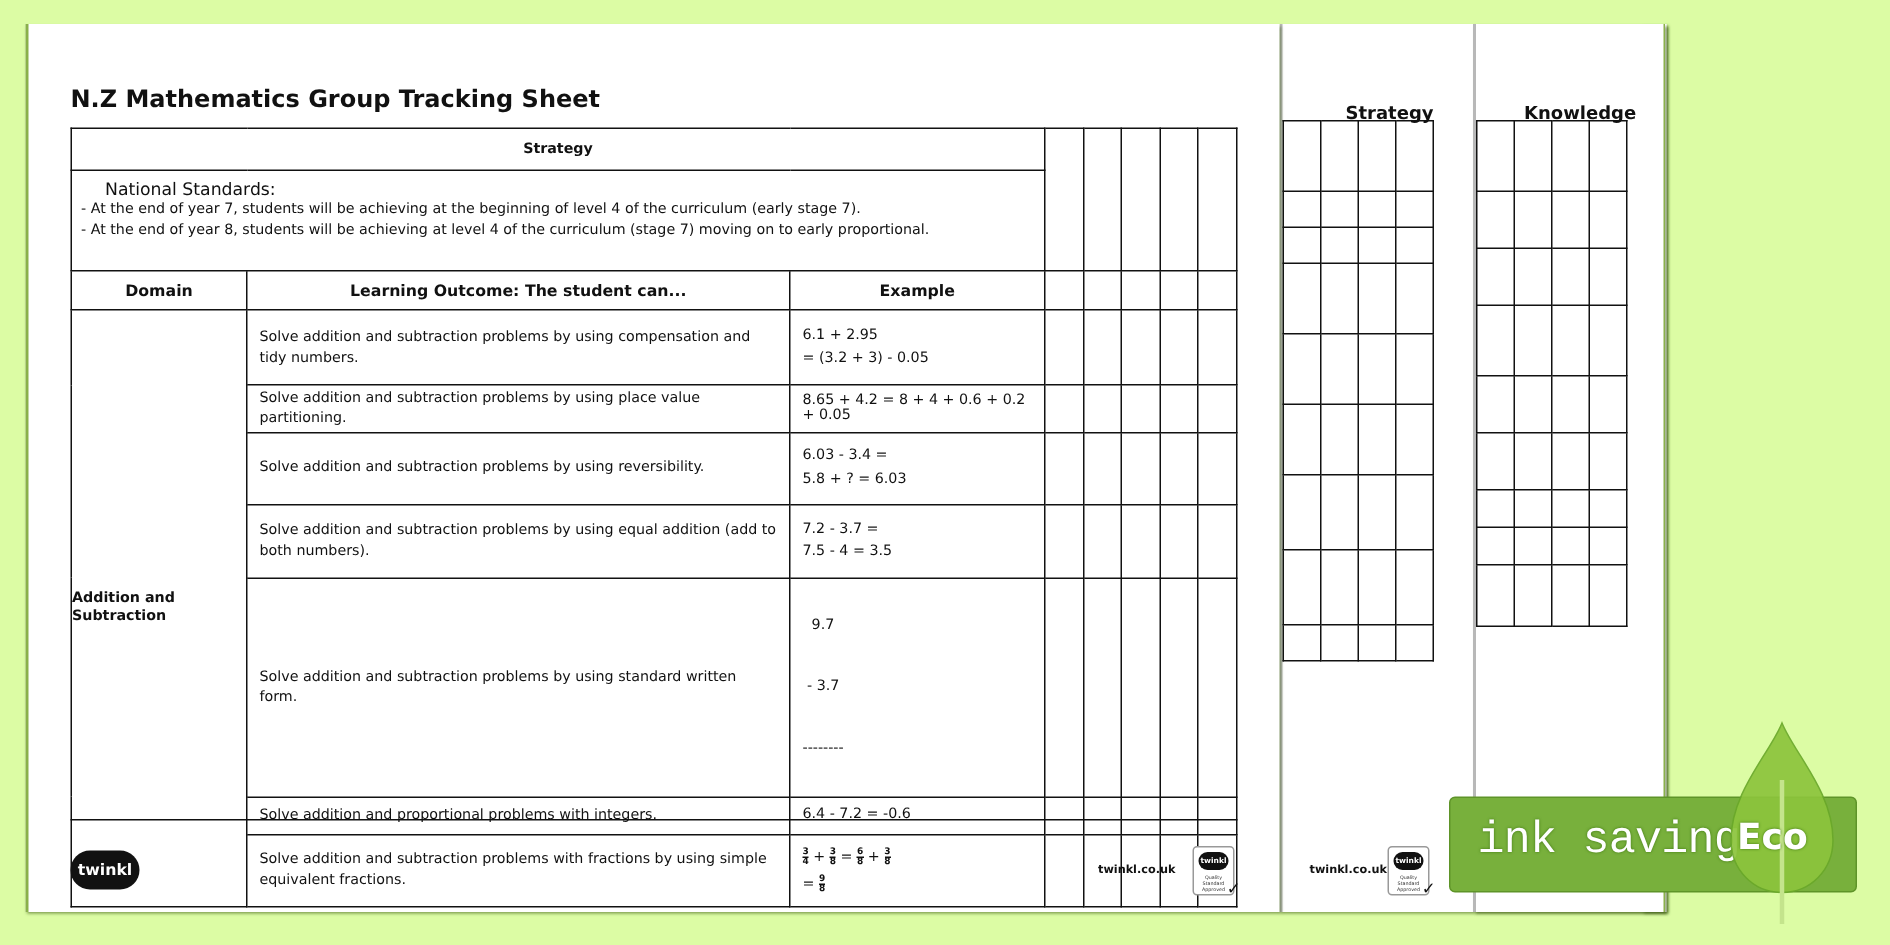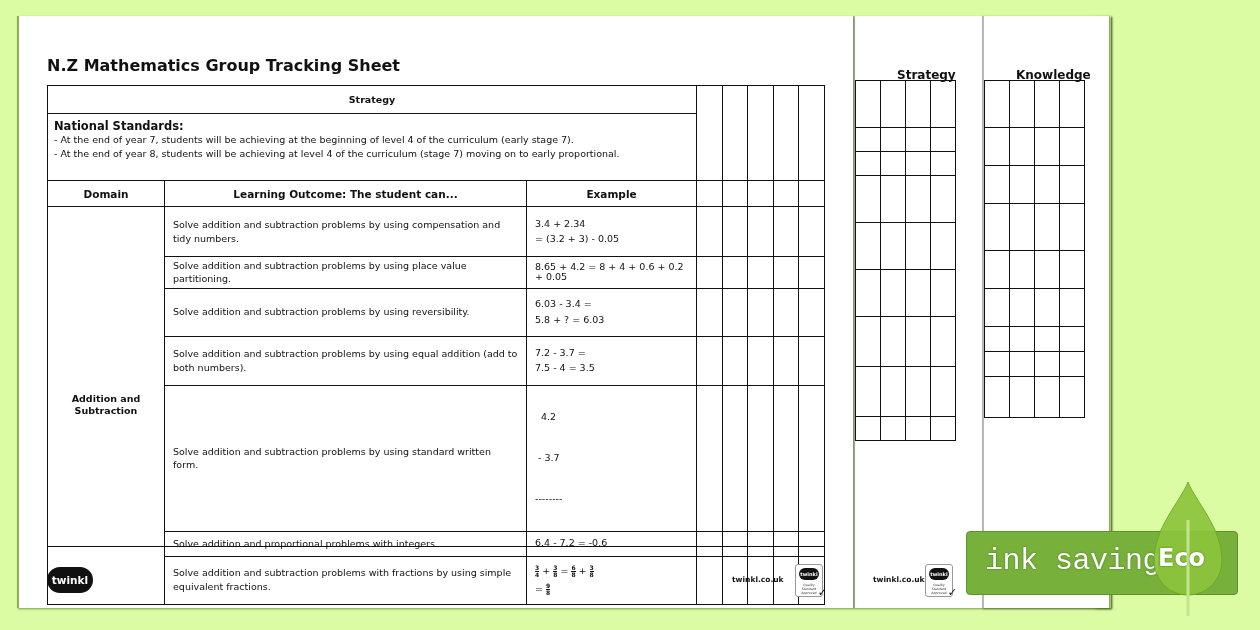--- a/index.html
+++ b/index.html
@@ -18,25 +18,25 @@
 
   .doc-title { position: absolute; left: 28px; top: 40px; font-size: 16px; font-weight: bold; }
   .doc-level { position: absolute; right: 30px; top: 38px; font-size: 12px; }
   .doc-level b { font-weight: bold; margin-right: 6px; }
 
   table.main { position: absolute; left: 28px; top: 69px; border-collapse: collapse; table-layout: fixed; }
   table.main td, table.main th { border: 1.5px solid #111; font-size: 9.5px; vertical-align: middle; }
   table.main th { font-weight: bold; font-size: 10.5px; height: 26px; }
   .strategy-head { height: 28px; text-align: center; font-weight: bold; font-size: 12px; }
   .standards { padding: 6px 6px 4px 6px; height: 67px; font-size: 9.5px; line-height: 1.5; vertical-align: top !important; }
-  .standards .ns-title { font-weight: bold; font-size: 11.5px; line-height: 1.1; }
+  .standards .ns-title { font-weight: normal; font-size: 11.5px; line-height: 1.1; margin-left: 16px; }
   .outcome { padding: 0 8px; line-height: 1.45; }
   .example { padding: 0 8px; line-height: 1.1; }
   .example div { margin: 5px 0; }
-  .domain-cell { text-align: center; font-weight: bold; font-size: 10.5px; line-height: 1.35; }
+  .domain-cell { text-align: left; font-weight: bold; font-size: 10.5px; line-height: 1.35; }
   .tick { width: 25.5px; }
   .frac { display: inline-flex; flex-direction: column; align-items: center; font-size: 6px; line-height: 6px; vertical-align: middle; font-weight: bold; }
   .frac span:first-child { border-bottom: 0.8px solid #111; }
 
   .footer-line { position: absolute; left: 28px; right: 28px; top: 530px; border-top: 1.5px solid #111; }
   .twinkl-logo { position: absolute; left: 28px; top: 551px; width: 46px; height: 26px; background: #111; border-radius: 13px; color: #fff; font-size: 10.5px; font-weight: bold; text-align: center; line-height: 26px; }
   .twinkl-url { position: absolute; top: 559px; font-size: 7.5px; font-weight: bold; }
   .badge { position: absolute; top: 548px; width: 28px; height: 33px; border: 1px solid #999; border-radius: 3px; background: #fff; }
   .badge .cloud { position: absolute; left: 3px; top: 3px; width: 20px; height: 12px; border-radius: 6px; background: #111; color: #fff; font-size: 5px; text-align: center; line-height: 12px; font-weight: bold; }
   .badge .bt { position: absolute; left: 2px; top: 18px; font-size: 3.2px; line-height: 4px; color: #333; width: 22px; text-align: center; }
@@ -265,21 +265,21 @@
       <td></td>
           <td></td>
           <td></td>
           <td></td>
           <td></td>
     </tr>
     <tr style="height:50px">
       <td rowspan="7" class="domain-cell">Addition and Subtraction</td>
       <td class="outcome">Solve addition and subtraction problems by using compensation and tidy numbers.</td>
       <td class="example">
-        <div>3.4 + 2.34</div>
+        <div>6.1 + 2.95</div>
         <div>= (3.2 + 3) - 0.05</div>
       </td>
       <td></td>
           <td></td>
           <td></td>
           <td></td>
           <td></td>
     </tr>
     <tr style="height:25px">
       <td class="outcome">Solve addition and subtraction problems by using place value partitioning.</td>
@@ -312,21 +312,21 @@
       </td>
       <td></td>
           <td></td>
           <td></td>
           <td></td>
           <td></td>
     </tr>
     <tr style="height:72px">
       <td class="outcome">Solve addition and subtraction problems by using standard written form.</td>
       <td class="example" style="white-space:pre;">
-        <div>  4.2</div>
+        <div>  9.7</div>
         <div> - 3.7</div>
         <div>--------</div>
       </td>
       <td></td>
           <td></td>
           <td></td>
           <td></td>
           <td></td>
     </tr>
     <tr style="height:25px">

